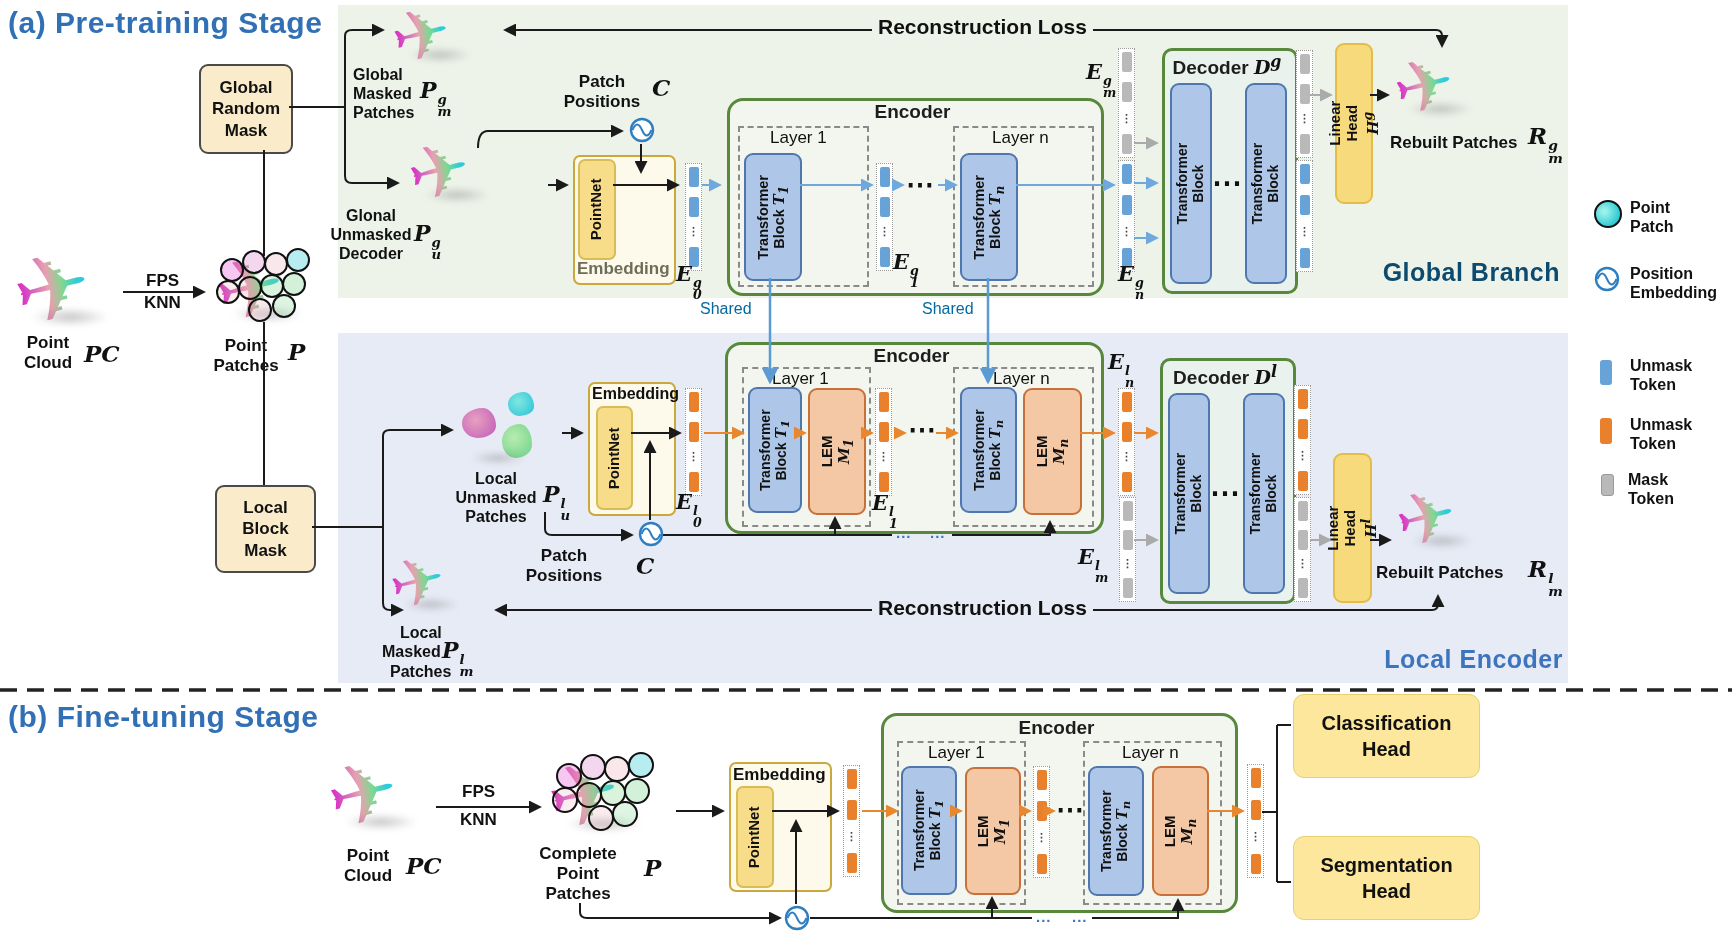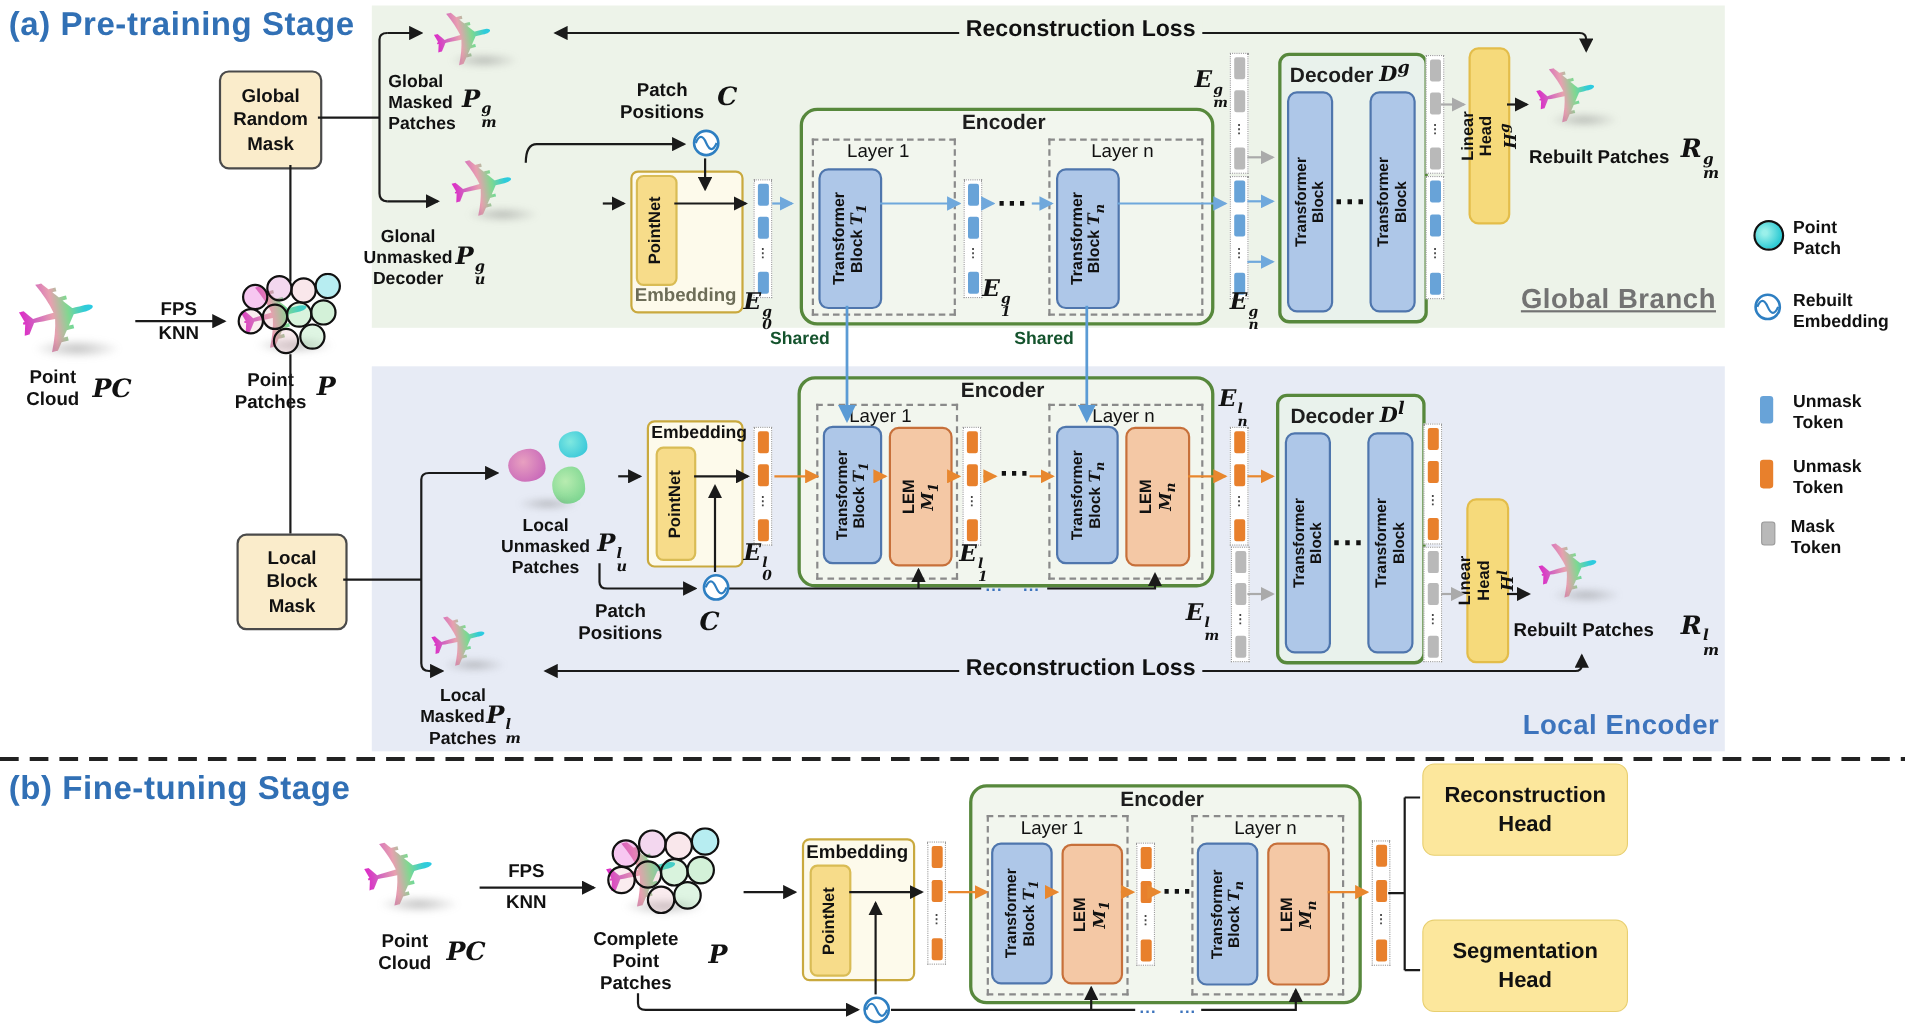--- a/index.html
+++ b/index.html
@@ -42,21 +42,21 @@
            color:#111;text-align:center;line-height:1.3;}
   .plane{position:absolute;font-family:"DejaVu Sans",sans-serif;line-height:1;
          background:linear-gradient(95deg,#e020c8 8%,#d060c0 25%,#e8a0b0 45%,#80d890 62%,#30ccd8 80%,#28c8ec 95%);
          -webkit-background-clip:text;background-clip:text;color:transparent;
          transform:rotate(-14deg);}
   .pshadow{position:absolute;border-radius:50%;filter:blur(3px);
            background:radial-gradient(ellipse at center,rgba(110,110,110,.42),rgba(110,110,110,0) 70%);}
   .blob{position:absolute;border-radius:60% 40% 55% 45%/50% 60% 40% 50%;}
   .recon{position:absolute;font-weight:bold;color:#111;font-size:21px;z-index:6;padding:0 6px;}
   .branchlbl{position:absolute;font-weight:bold;font-size:25px;letter-spacing:.5px;}
-  .shared{position:absolute;font-weight:bold;font-size:16px;color:#14532d;z-index:6;}
+  .shared{position:absolute;font-weight:normal;font-size:16px;color:#0369a1;z-index:6;}
   .legend-item-label{font-weight:bold;color:#111;font-size:16px;line-height:1.2;white-space:pre-line;}
   svg.overlay{position:absolute;left:0;top:0;z-index:5;pointer-events:none;}
 </style>
 </head>
 <body>
 
 <div id="canvas">
 
   <div class="panel" style="left:338px;top:5px;width:1230px;height:293px;background:#edf3e9;"></div>
   <div class="panel" style="left:338px;top:333px;width:1230px;height:350px;background:#e7ebf5;"></div>
@@ -226,21 +226,21 @@
   <div class="pshadow" style="left:1408px;top:102px;width:64px;height:14px;"></div>
   <div class="lbl" style="left:1390px;top:133px;font-size:17px;">Rebuilt Patches</div>
   <div class="lbl math" style="left:1528px;top:122px;font-size:23px;">
     <span class="b">R</span><span class="ss">
         <span>g</span>
         <span>m</span>
       </span>
   </div>
 
   <div class="recon" style="left:872px;top:15px;background:#edf3e9;">Reconstruction Loss</div>
-  <div class="branchlbl" style="left:1360px;top:258px;width:200px;text-align:right;color:#737373;text-decoration:underline;">Global Branch</div>
+  <div class="branchlbl" style="left:1360px;top:258px;width:200px;text-align:right;color:#0c4a6e;">Global Branch</div>
 
   <div class="shared" style="left:700px;top:300px;">Shared</div>
   <div class="shared" style="left:922px;top:300px;">Shared</div>
 
   <div class="blob" style="left:462px;top:408px;width:34px;height:30px;background:radial-gradient(circle at 40% 40%,#e8a0c0,#c05ab8);"></div>
   <div class="blob" style="left:508px;top:392px;width:26px;height:24px;background:radial-gradient(circle at 40% 40%,#7fe8e0,#28c0d8);"></div>
   <div class="blob" style="left:502px;top:424px;width:30px;height:34px;background:radial-gradient(circle at 40% 40%,#b8ecb0,#6cd088);"></div>
   <div class="pshadow" style="left:470px;top:452px;width:56px;height:12px;"></div>
   <div class="lbl prel ctr" style="left:452px;top:470px;width:88px;font-size:16px;">Local
 Unmasked
@@ -404,21 +404,21 @@
               background:radial-gradient(circle at 35% 40%,#9af0ea 10%,#2fcbd4 70%);"></div>
   <div class="abs legend-item-label" style="left:1630px;top:198px;">Point
 Patch</div>
 
   <div class="abs" style="left:1594px;top:266px;">
     <svg width="26" height="26">
         <circle cx="13" cy="13" r="11" fill="#fff" stroke="#2e7fc2" stroke-width="2.4"></circle>
     <path d="M3.5,13 q4.7,-11 9.5,0 q4.8,11 9.5,0" fill="none" stroke="#2e7fc2" stroke-width="2"></path>
       </svg>
   </div>
-  <div class="abs legend-item-label" style="left:1630px;top:264px;">Rebuilt
+  <div class="abs legend-item-label" style="left:1630px;top:264px;">Position
 Embedding</div>
 
   <div class="abs" style="left:1600px;top:360px;width:12px;height:25px;border-radius:3px;background:#68a3d8;"></div>
   <div class="abs legend-item-label" style="left:1630px;top:356px;">Unmask
 Token</div>
 
   <div class="abs" style="left:1600px;top:418px;width:12px;height:26px;border-radius:3px;background:#e8802c;"></div>
   <div class="abs legend-item-label" style="left:1630px;top:415px;">Unmask
 Token</div>
 
@@ -485,21 +485,21 @@
       <span class="math"><span class="b">M</span><sub>n</sub></span></div>
   </div>
 
   <div class="tokcol" style="left:1247px;top:764px;height:106px;">
     <div class="tok o"></div>
       <div class="tok o"></div>
       <div class="vd">⋮</div>
       <div class="tok o"></div>
   </div>
 
-  <div class="headbox prel" style="left:1293px;top:694px;width:185px;height:82px;">Reconstruction
+  <div class="headbox prel" style="left:1293px;top:694px;width:185px;height:82px;">Classification
 Head</div>
   <div class="headbox prel" style="left:1293px;top:836px;width:185px;height:82px;">Segmentation
 Head</div>
 
   <div class="abs" style="left:784px;top:905px;z-index:6;">
     <svg width="26" height="26">
         <circle cx="13" cy="13" r="11" fill="#fff" stroke="#2e7fc2" stroke-width="2.4"></circle>
     <path d="M3.5,13 q4.7,-11 9.5,0 q4.8,11 9.5,0" fill="none" stroke="#2e7fc2" stroke-width="2"></path>
       </svg>
   </div>

